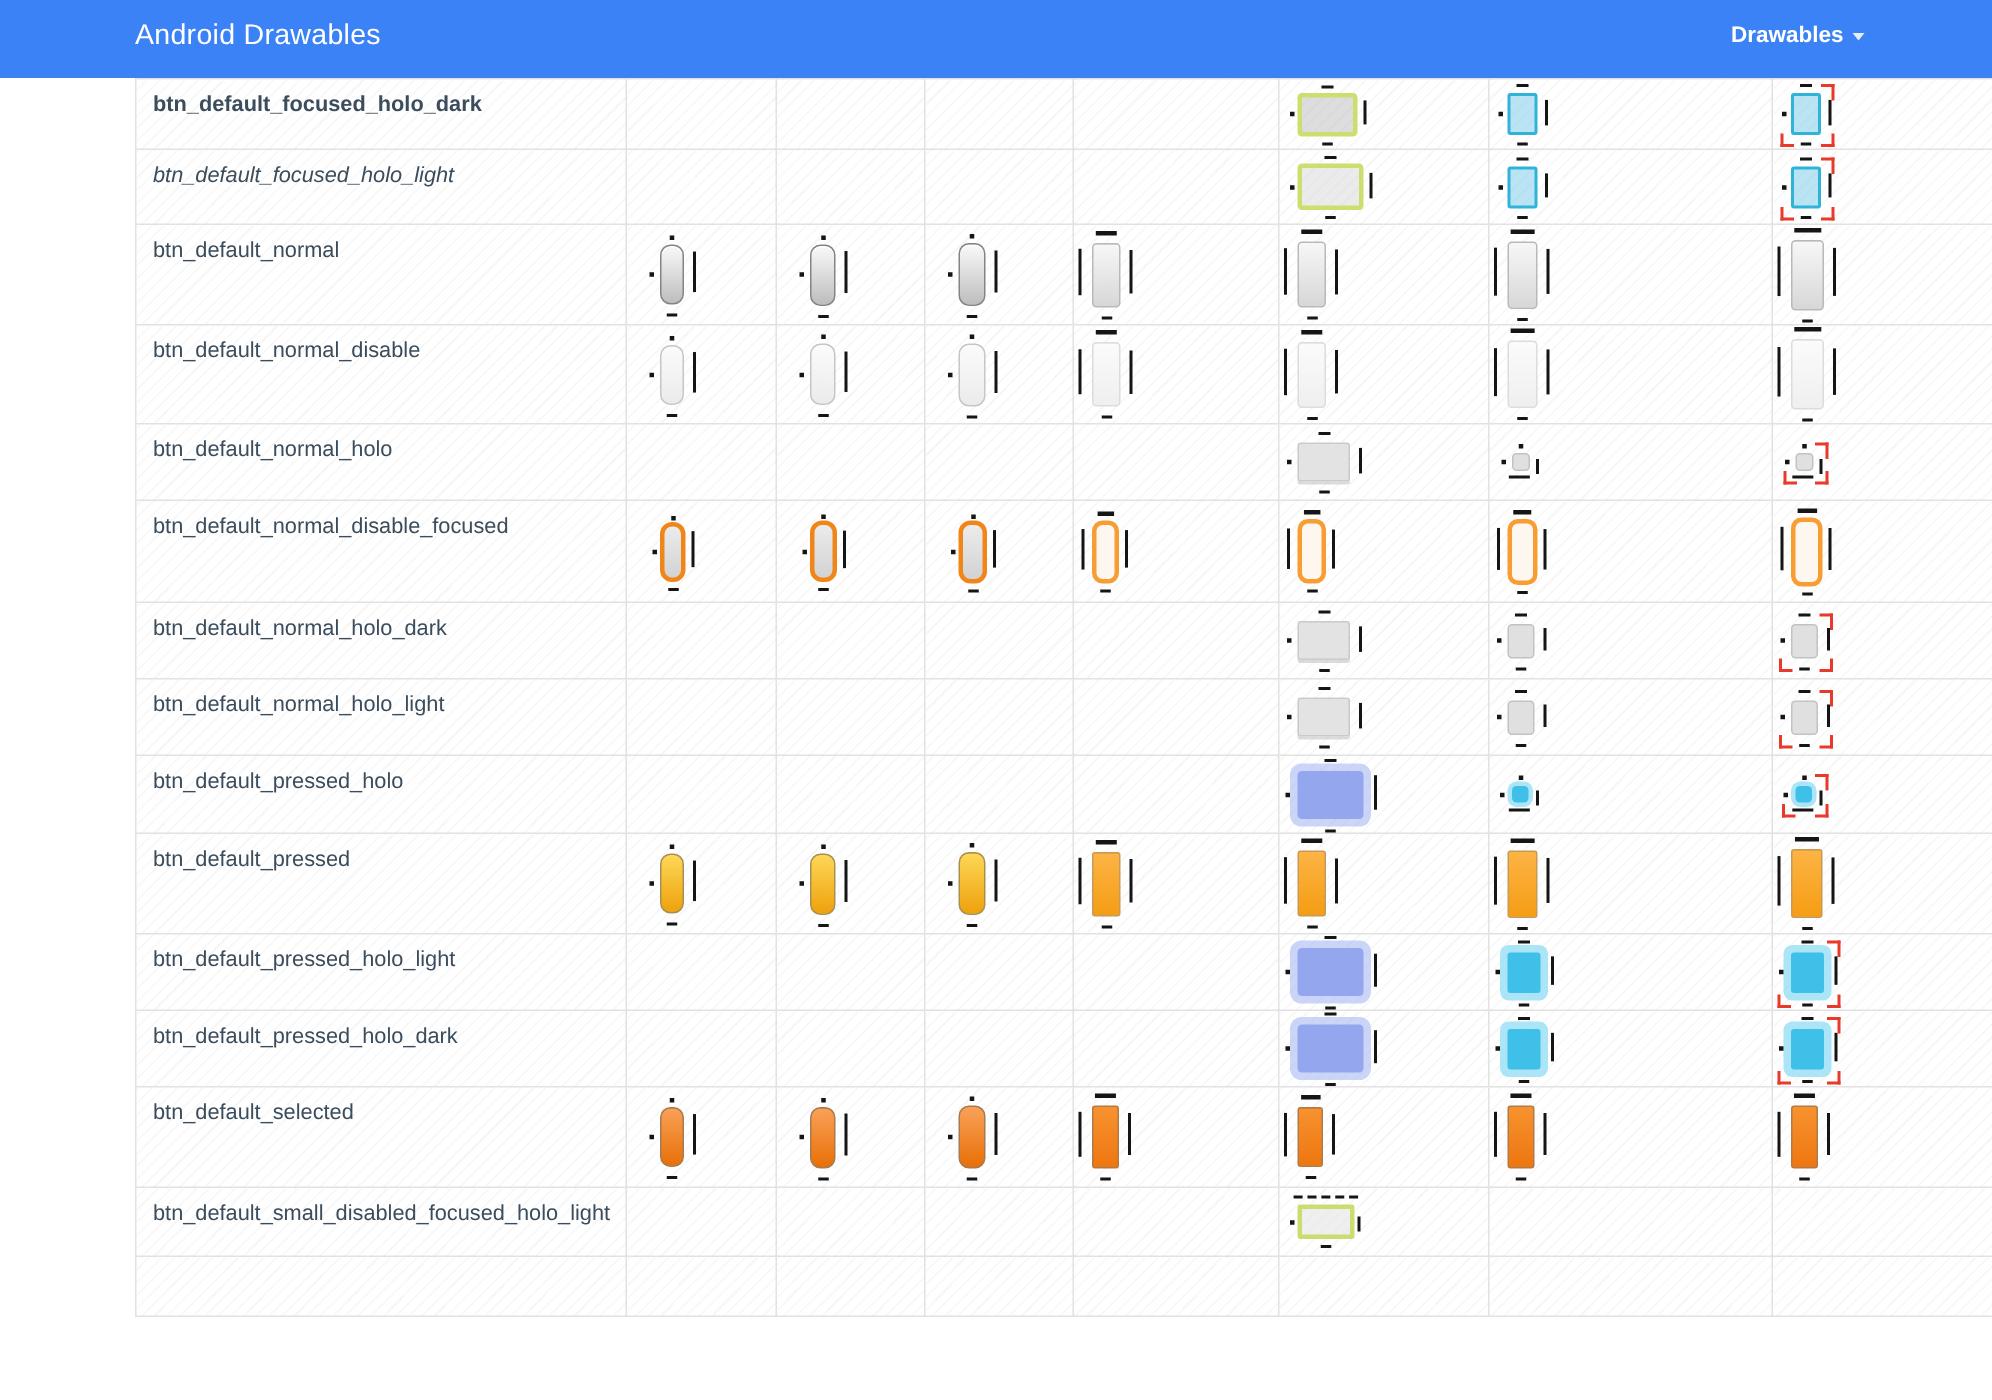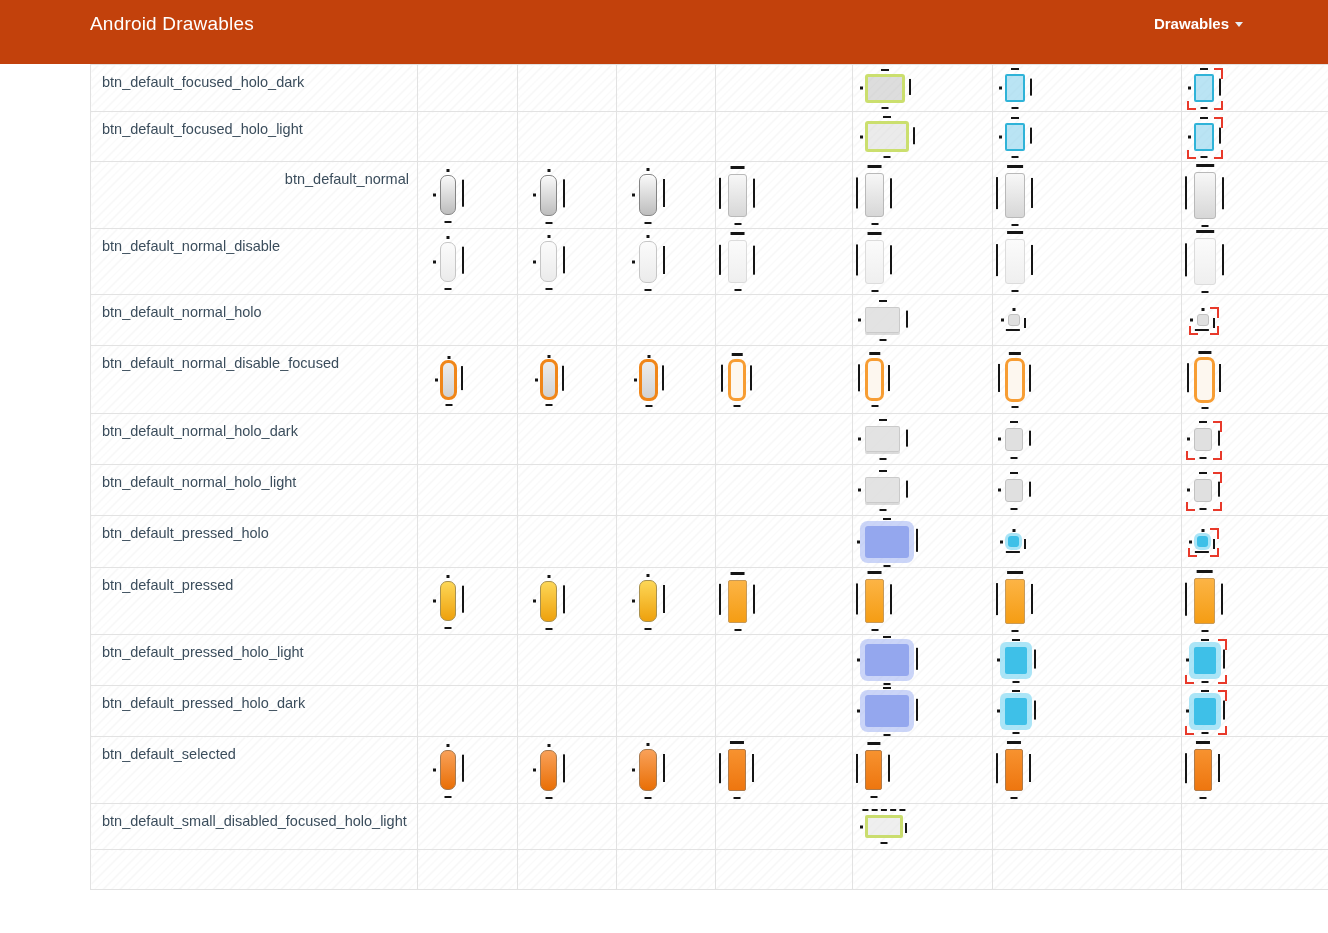--- a/index.html
+++ b/index.html
@@ -1,20 +1,20 @@
 <!DOCTYPE html>
 <html><head>
 <meta charset="utf-8">
 <style>
   * { margin:0; padding:0; box-sizing:border-box; }
   html,body { width:1328px; height:933px; overflow:hidden; background:#ffffff;
               font-family:"Liberation Sans", sans-serif; }
 
   
-  .navbar { position:relative; height:64px; background:#c2410c; color:#fff; }
+  .navbar { position:relative; height:52px; background:#3b82f6; color:#fff; }
   .navbar .title { position:absolute; left:90px; top:13px; font-size:19px; font-weight:400;
                    letter-spacing:.2px; color:#ffffff; }
   .nav-menu { position:absolute; right:85px; top:15px; font-size:15px; font-weight:700;
               color:#fff; cursor:pointer; display:flex; align-items:center; gap:6px; }
   .caret { width:0; height:0; border-left:4px solid transparent; border-right:4px solid transparent;
            border-top:5px solid #e8edf2; display:inline-block; margin-top:2px; }
 
   
   .table-wrap { margin-left:90px; }
   table { border-collapse:collapse; table-layout:fixed; width:1239px; }
@@ -87,21 +87,21 @@
       <col style="width:327px">
         <col style="width:100px">
         <col style="width:99px">
         <col style="width:99px">
       <col style="width:137px">
         <col style="width:140px">
         <col style="width:189px">
         <col style="width:148px">
     </colgroup>
     <tbody>
-        <tr style="height: 47px;">
+        <tr style="height: 47px; font-weight: bold;">
           <td class="label-cell">btn_default_focused_holo_dark</td>
           <td class="dcell"></td>
           <td class="dcell"></td>
           <td class="dcell"></td>
           <td class="dcell"></td>
           <td class="dcell">
             <div class="drawable green-rect" style="width: 40px; height: 29px;">
               <span class="mk t-dash"></span>
               <span class="mk l-dot"></span>
               <span class="mk r-line"></span>
@@ -121,21 +121,21 @@
               <span class="mk t-dash"></span>
               <span class="mk l-dot"></span>
               <span class="mk r-line"></span>
               <span class="mk b-dash"></span>
               <span class="mk red-tr"></span>
               <span class="mk red-bl"></span>
               <span class="mk red-br"></span>
             </div>
           </td>
         </tr>
-        <tr style="height: 50px;">
+        <tr style="height: 50px; font-style: italic;">
           <td class="label-cell">btn_default_focused_holo_light</td>
           <td class="dcell"></td>
           <td class="dcell"></td>
           <td class="dcell"></td>
           <td class="dcell"></td>
           <td class="dcell">
             <div class="drawable green-rect-l" style="width: 44px; height: 31px;">
               <span class="mk t-dash"></span>
               <span class="mk l-dot"></span>
               <span class="mk r-line"></span>
@@ -155,21 +155,21 @@
               <span class="mk t-dash"></span>
               <span class="mk l-dot"></span>
               <span class="mk r-line"></span>
               <span class="mk b-dash"></span>
               <span class="mk red-tr"></span>
               <span class="mk red-bl"></span>
               <span class="mk red-br"></span>
             </div>
           </td>
         </tr>
-        <tr style="height: 67px; text-align: right;">
+        <tr style="height: 67px;">
           <td class="label-cell">btn_default_normal</td>
           <td class="dcell">
             <div class="drawable pill-gray pill" style="width: 16px; height: 40px;">
               <span class="mk t-dot"></span>
               <span class="mk l-dot"></span>
               <span class="mk r-line"></span>
               <span class="mk b-dash"></span>
             </div>
           </td>
           <td class="dcell">

